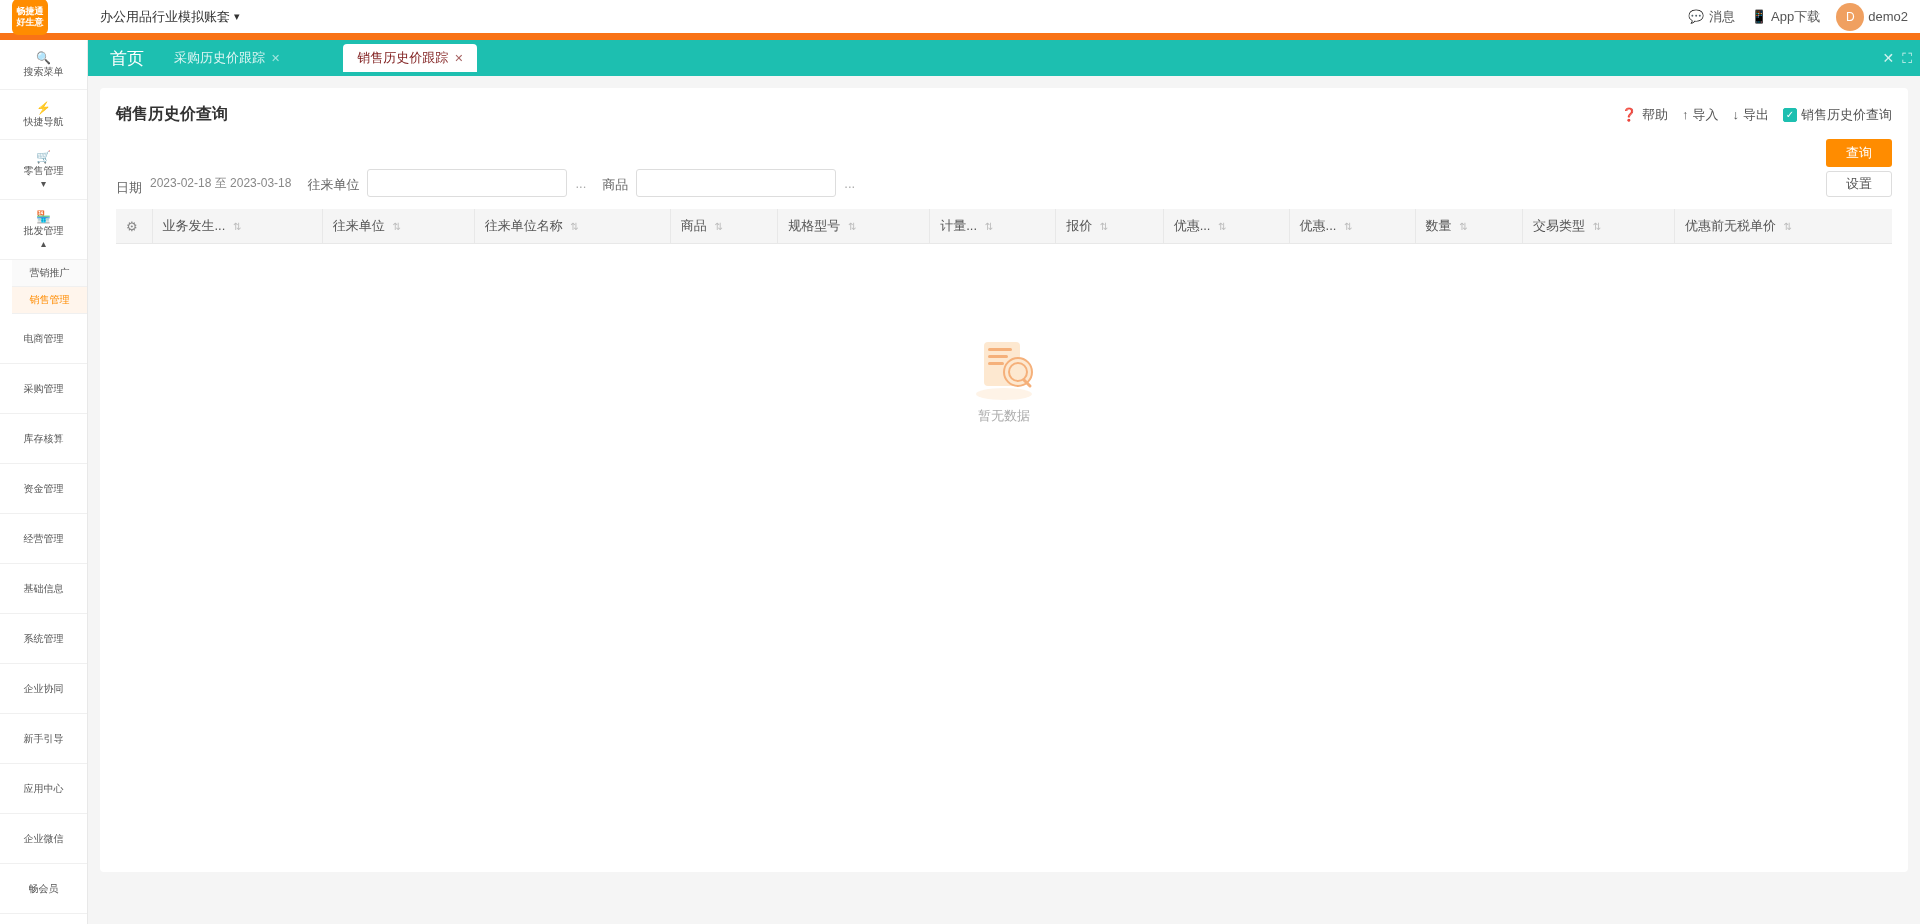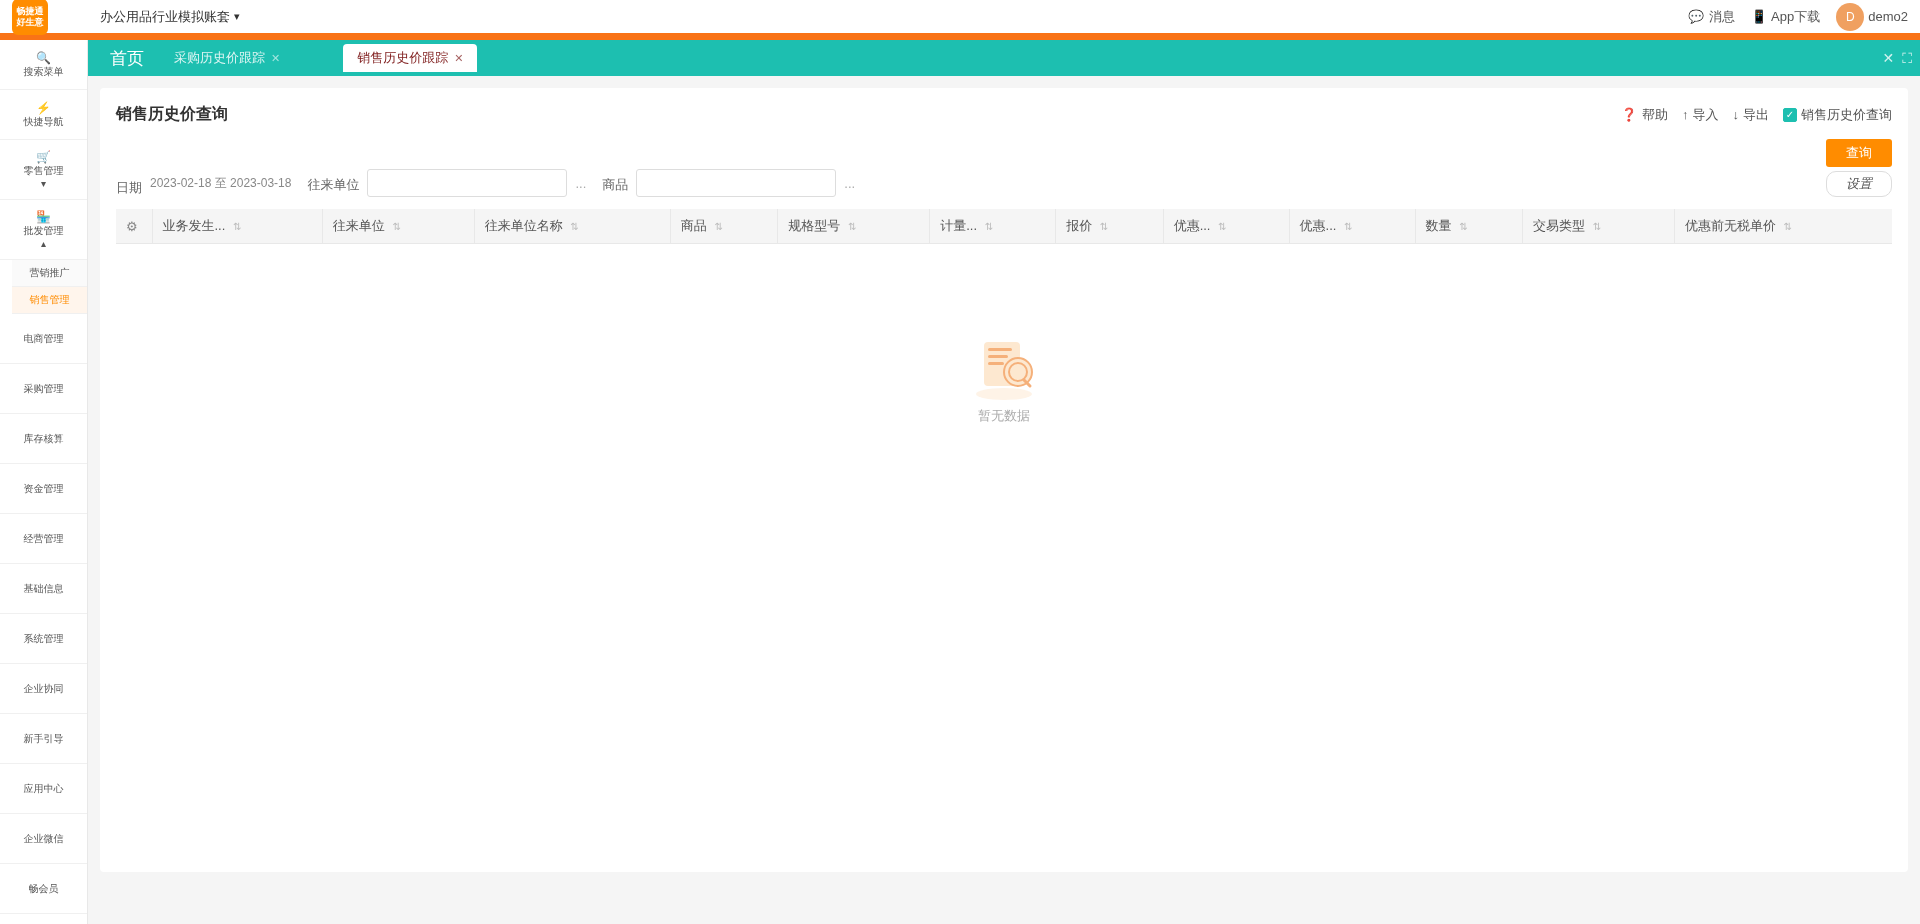--- a/index.html
+++ b/index.html
@@ -315,26 +315,25 @@
       border: none;
       border-radius: 3px;
       padding: 5px 20px;
       cursor: pointer;
       font-size: 13px;
     }
     .btn-settings {
       background: #fff;
       color: #555;
       border: 1px solid #ddd;
-      border-radius: 10px;
+      border-radius: 3px;
       padding: 3px 16px;
       cursor: pointer;
       font-size: 13px;
       text-align: center;
-      font-style: italic;
     }
 
     
     .data-table {
       width: 100%;
       border-collapse: collapse;
       font-size: 13px;
     }
     .data-table thead tr {
       background: #f5f5f5;

